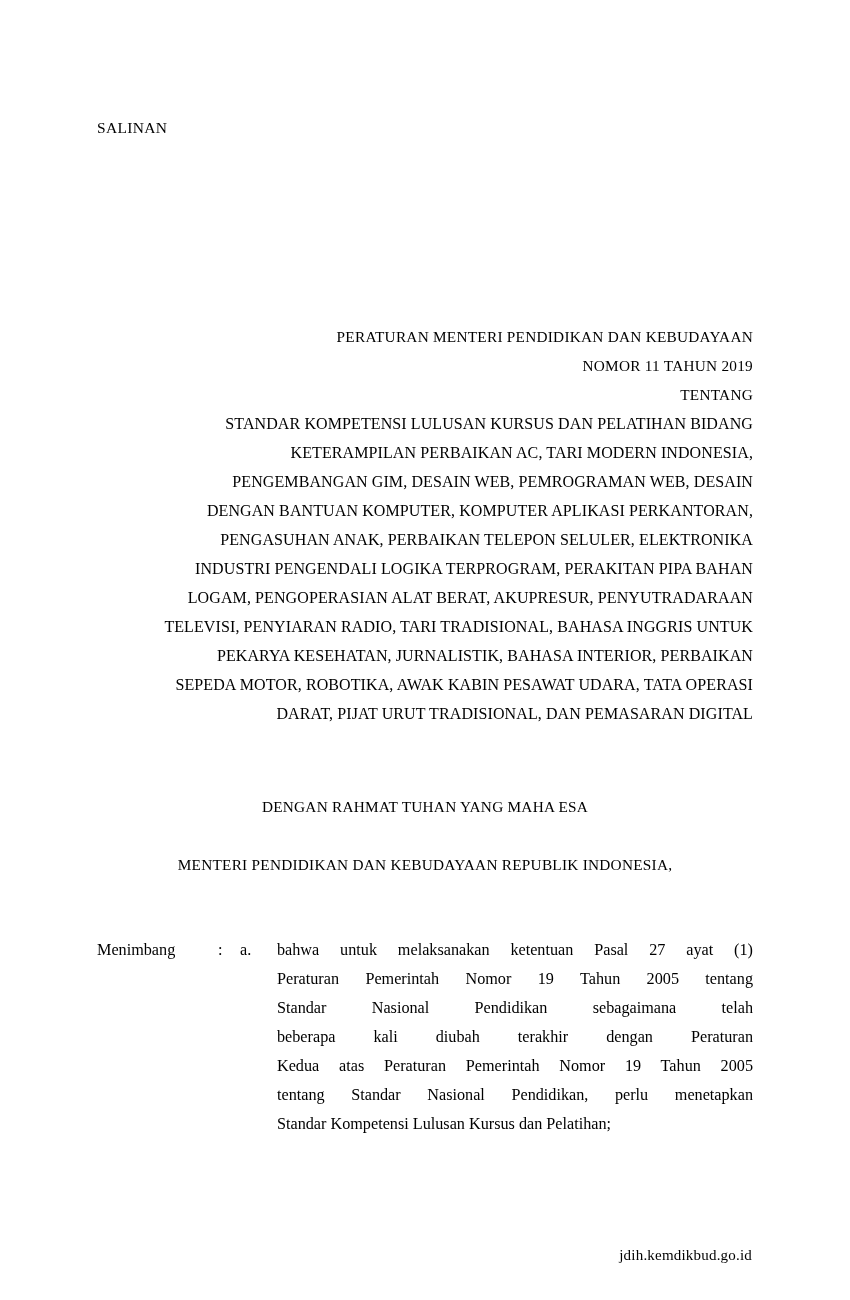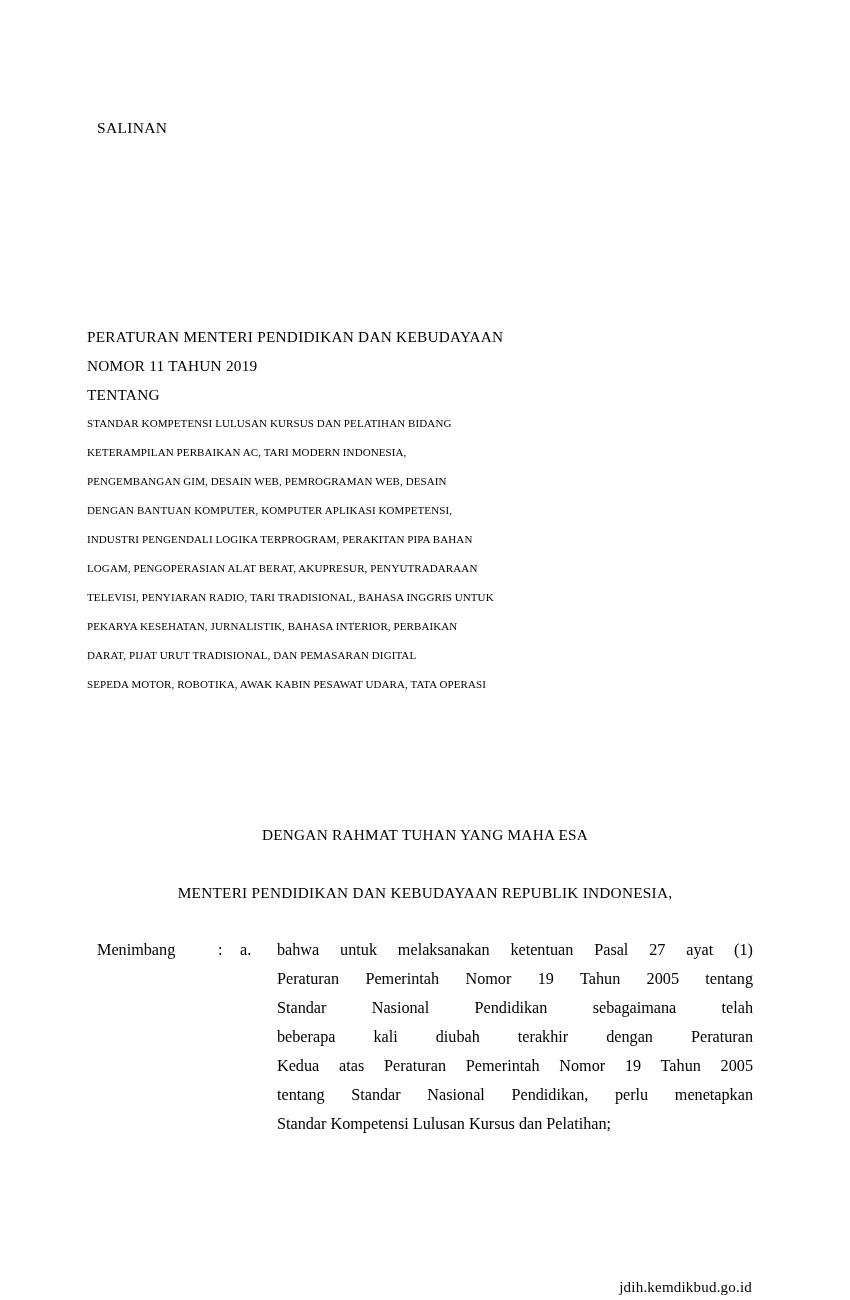--- a/index.html
+++ b/index.html
@@ -29,51 +29,50 @@
     top: 119px;
     font-size: 15.5px;
     letter-spacing: 0.3px;
     line-height: 1.2;
     white-space: nowrap;
   }
 
   
   .heading-block {
     position: absolute;
-    left: 87px;
+    left: 97px;
     top: 322px;
     width: 656px;
-    text-align: left;
+    text-align: right;
   }
 
   .heading-line {
     font-size: 15.3px;
     line-height: 29px;
     letter-spacing: 0.25px;
     white-space: nowrap;
   }
 
   .title-line {
-    font-size: 11px;
+    font-size: 16px;
     line-height: 29px;
     letter-spacing: 0.1px;
     white-space: nowrap;
   }
 
   
   .invocation {
     position: absolute;
     left: 97px;
     width: 656px;
     text-align: center;
     font-size: 15.3px;
     line-height: 29px;
     letter-spacing: 0.25px;
     white-space: nowrap;
-    margin-top: 28px;
   }
 
   .invocation.rahmat { top: 792px; }
   .invocation.menteri { top: 850px; }
 
   
   .considerans {
     position: absolute;
     left: 97px;
     top: 936px;
@@ -122,45 +121,45 @@
   }
 
   
   .footer {
     position: absolute;
     right: 98px;
     top: 1247px;
     font-size: 15px;
     letter-spacing: 0.2px;
     white-space: nowrap;
-    margin-top: 32px;
   }
 </style>
 </head>
 <body>
 
 <div class="page">
 
   <div class="salinan">SALINAN</div>
 
   <div class="heading-block">
     <div class="heading-line">PERATURAN MENTERI PENDIDIKAN DAN KEBUDAYAAN</div>
     <div class="heading-line">NOMOR 11 TAHUN 2019</div>
     <div class="heading-line">TENTANG</div>
 
     <div class="title-line">STANDAR KOMPETENSI LULUSAN KURSUS DAN PELATIHAN BIDANG</div>
     <div class="title-line">KETERAMPILAN PERBAIKAN AC, TARI MODERN INDONESIA,</div>
     <div class="title-line">PENGEMBANGAN GIM, DESAIN WEB, PEMROGRAMAN WEB, DESAIN</div>
-    <div class="title-line">DENGAN BANTUAN KOMPUTER, KOMPUTER APLIKASI KOMPETENSI,</div>
+    <div class="title-line">DENGAN BANTUAN KOMPUTER, KOMPUTER APLIKASI PERKANTORAN,</div>
+    <div class="title-line">PENGASUHAN ANAK, PERBAIKAN TELEPON SELULER, ELEKTRONIKA</div>
     <div class="title-line">INDUSTRI PENGENDALI LOGIKA TERPROGRAM, PERAKITAN PIPA BAHAN</div>
     <div class="title-line">LOGAM, PENGOPERASIAN ALAT BERAT, AKUPRESUR, PENYUTRADARAAN</div>
     <div class="title-line">TELEVISI, PENYIARAN RADIO, TARI TRADISIONAL, BAHASA INGGRIS UNTUK</div>
     <div class="title-line">PEKARYA KESEHATAN, JURNALISTIK, BAHASA INTERIOR, PERBAIKAN</div>
+    <div class="title-line">SEPEDA MOTOR, ROBOTIKA, AWAK KABIN PESAWAT UDARA, TATA OPERASI</div>
     <div class="title-line">DARAT, PIJAT URUT TRADISIONAL, DAN PEMASARAN DIGITAL</div>
-    <div class="title-line">SEPEDA MOTOR, ROBOTIKA, AWAK KABIN PESAWAT UDARA, TATA OPERASI</div>
   </div>
 
   <div class="invocation rahmat">DENGAN RAHMAT TUHAN YANG MAHA ESA</div>
 
   <div class="invocation menteri">MENTERI PENDIDIKAN DAN KEBUDAYAAN REPUBLIK INDONESIA,</div>
 
   <div class="considerans">
     <div class="cons-row">
       <div class="cons-label">Menimbang</div>
       <div class="cons-colon">:</div>

